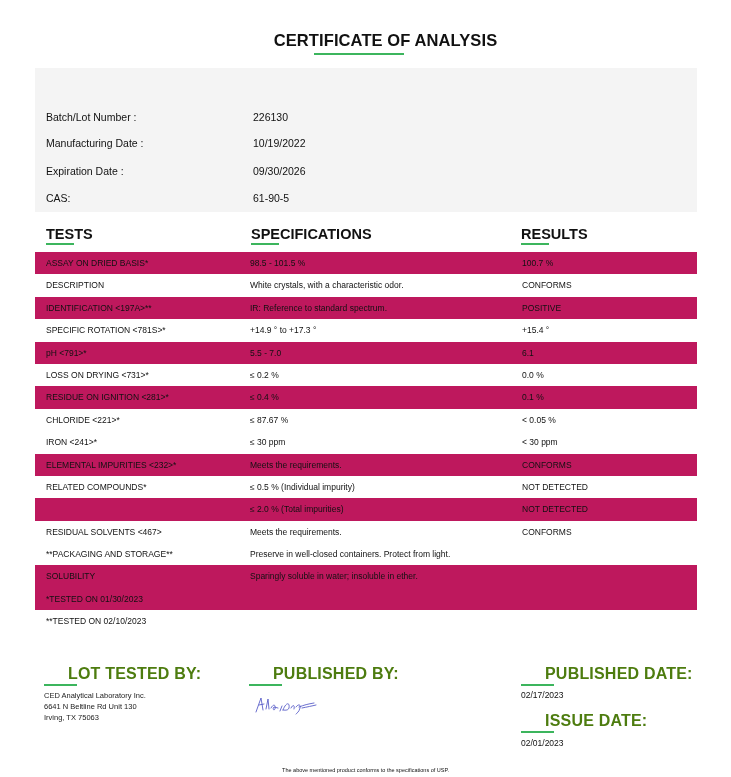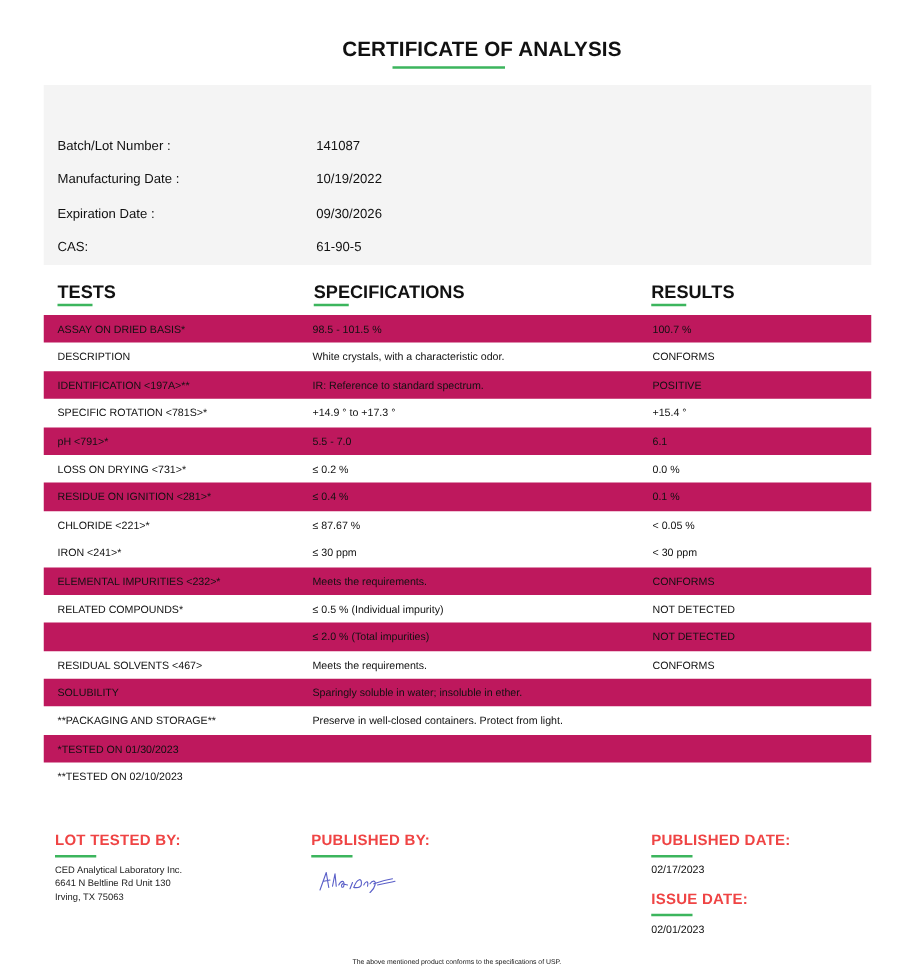--- a/index.html
+++ b/index.html
@@ -42,21 +42,21 @@
       position: relative; height: 22.4px; width: 662px;
       font-size: 8.5px; color: #111;
     }
     .row.shaded { background: #be185d; }
     .row span { position: absolute; top: 6px; white-space: nowrap; }
     .row .c-test { left: 11px; }
     .row .c-spec { left: 215px; }
     .row .c-result { left: 487px; }
 
     .foot-head {
-      position: absolute; font-size: 12px; font-weight: bold; color: #ef4444; letter-spacing: 0.2px;
+      position: absolute; font-size: 16px; font-weight: bold; color: #4d7c0f; letter-spacing: 0.2px; margin-left: 24px;
     }
     .foot-underline {
       position: absolute; width: 33px; height: 2px; background: #3cb55d;
     }
     .lab-line { position: absolute; left: 44px; font-size: 7.5px; color: #222; }
     .date-val { position: absolute; left: 521px; font-size: 8.5px; color: #111; }
 
     .signature { position: absolute; left: 252px; top: 692px; width: 70px; height: 24px; }
 
     .footer-note {
@@ -68,21 +68,21 @@
 <body>
 
 <div>
 
   <div class="doc-title">CERTIFICATE OF ANALYSIS</div>
   <div class="title-underline"></div>
 
   <div class="product-block">
 
     <div class="info-label" style="top:43px">Batch/Lot Number :</div>
-    <div class="info-value" style="top:43px">141087</div>
+    <div class="info-value" style="top:43px">226130</div>
 
     <div class="info-label" style="top:69px">Manufacturing Date :</div>
     <div class="info-value" style="top:69px">10/19/2022</div>
 
     <div class="info-label" style="top:97px">Expiration Date :</div>
     <div class="info-value" style="top:97px">09/30/2026</div>
 
     <div class="info-label" style="top:124px">CAS:</div>
     <div class="info-value" style="top:124px">61-90-5</div>
   </div>
@@ -155,28 +155,28 @@
     <div class="row shaded">
       <span class="c-test"></span>
       <span class="c-spec">≤ 2.0 % (Total impurities)</span>
       <span class="c-result">NOT DETECTED</span>
     </div>
     <div class="row">
       <span class="c-test">RESIDUAL SOLVENTS &lt;467&gt;</span>
       <span class="c-spec">Meets the requirements.</span>
       <span class="c-result">CONFORMS</span>
     </div>
+    <div class="row">
+      <span class="c-test">**PACKAGING AND STORAGE**</span>
+      <span class="c-spec">Preserve in well-closed containers. Protect from light.</span>
+      <span class="c-result"></span>
+    </div>
     <div class="row shaded">
       <span class="c-test">SOLUBILITY</span>
       <span class="c-spec">Sparingly soluble in water; insoluble in ether.</span>
-      <span class="c-result"></span>
-    </div>
-    <div class="row">
-      <span class="c-test">**PACKAGING AND STORAGE**</span>
-      <span class="c-spec">Preserve in well-closed containers. Protect from light.</span>
       <span class="c-result"></span>
     </div>
     <div class="row shaded">
       <span class="c-test">*TESTED ON 01/30/2023</span>
       <span class="c-spec"></span>
       <span class="c-result"></span>
     </div>
     <div class="row">
       <span class="c-test">**TESTED ON 02/10/2023</span>
       <span class="c-spec"></span>

